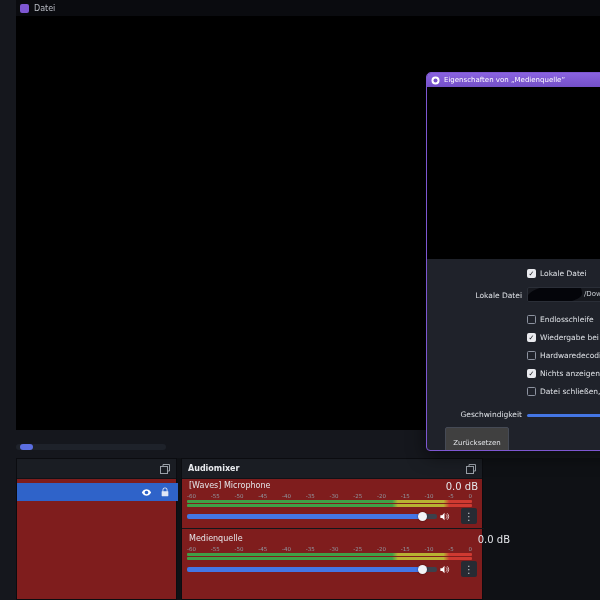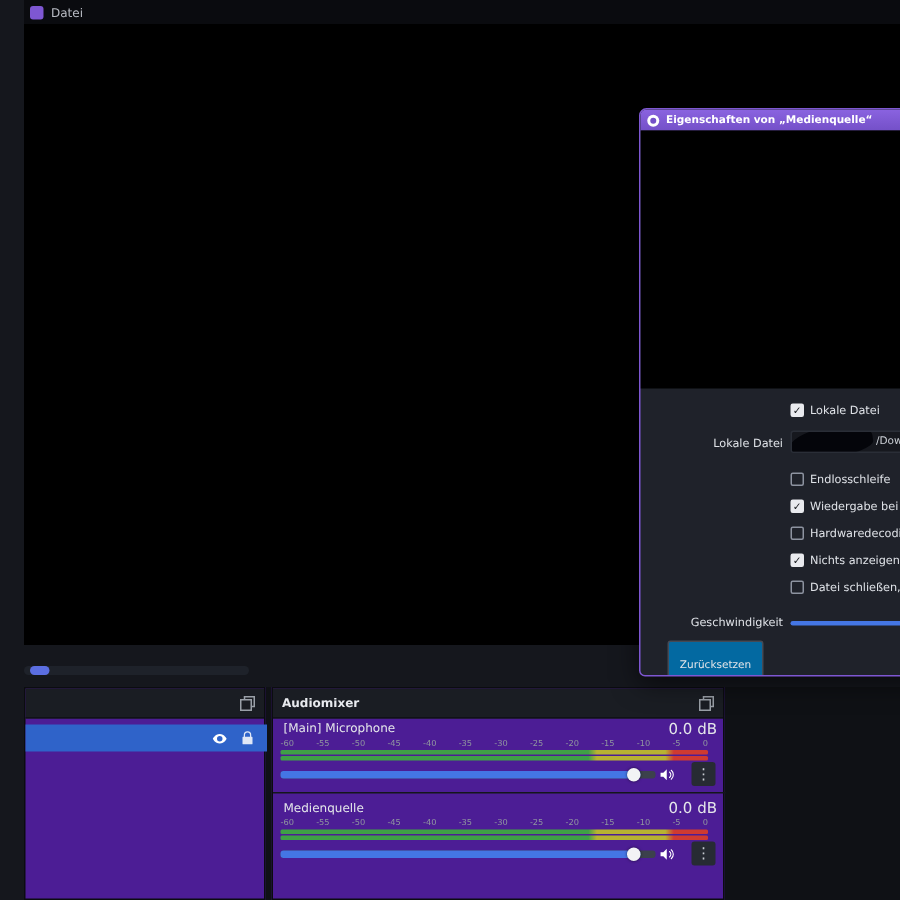--- a/index.html
+++ b/index.html
@@ -10,34 +10,34 @@
             display:flex;align-items:center;gap:5px;padding-left:4px;box-sizing:border-box;}
   .app-icon{width:9px;height:9px;border-radius:2px;background:var(--accent_purple);}
   .menu-item{font-size:8px;color:#b9bcc4;}
   
   .preview{position:absolute;left:0;top:16px;width:600px;height:414px;background:#000;}
   .strip{position:absolute;left:0;top:430px;width:600px;height:28px;background:#15171d;}
   .hscroll-track{position:absolute;left:0;top:14px;width:150px;height:6px;background:#1e222a;border-radius:3px;}
   .hscroll-thumb{position:absolute;left:4px;top:0px;width:13px;height:6px;background:#5b6ee1;border-radius:3px;}
   
   .docks{position:absolute;left:0;top:458px;width:600px;height:142px;background:#0f1115;}
-  .panel{position:absolute;top:0;height:142px;background:#4c1d95;border:1px solid #0b0c10;box-sizing:border-box;}
+  .panel{position:absolute;top:0;height:142px;background:#7f1d1d;border:1px solid #0b0c10;box-sizing:border-box;}
   .panel-header{position:absolute;left:0;top:0;right:0;height:20px;background:#1a1d23;
                 border-bottom:1px solid #101217;display:flex;align-items:center;
                 padding:0 6px;box-sizing:border-box;}
   .panel-title{font-size:8px;font-weight:600;color:#e8eaee;}
   .float-icon{margin-left:auto;display:flex;align-items:center;}
   
   .p-sources{left:0;width:161px;}
   .source-row{position:absolute;left:0;top:24px;width:161px;height:18px;background:var(--selection_blue);
               display:flex;align-items:center;justify-content:flex-end;gap:8px;padding-right:8px;box-sizing:border-box;}
   
   .p-mixer{left:165px;width:302px;}
   .channel{position:absolute;left:0;width:302px;height:47px;}
-  .c0{top:22px;} .c1{top:75px;}
+  .c0{top:22px;} .c1{top:75px;padding-left:32px;}
   .ch-name{position:absolute;left:7px;top:0;font-size:8px;color:#e4e6ea;}
   .ch-level{position:absolute;right:6px;top:0;font-size:10px;color:#e4e6ea;}
   .scale{position:absolute;left:5px;top:12px;width:285px;display:flex;justify-content:space-between;}
   .scale span{font-size:5.5px;color:#9096a0;}
   .meter{position:absolute;left:5px;width:285px;height:2.5px;border-radius:1px;
          background:linear-gradient(90deg,var(--meter_green) 0%,var(--meter_green) 72%,
            var(--meter_yellow) 74%,var(--meter_yellow) 90%,var(--meter_red) 92%,var(--meter_red) 100%);}
   .m0{top:19px;} .m1{top:23px;}
   .vol-track{position:absolute;left:5px;top:33px;width:250px;height:5px;border-radius:2px;background:#3c414c;}
   .vol-fill{position:absolute;left:0;top:0;height:5px;width:96%;border-radius:2px;background:var(--accent_blue);}
@@ -54,40 +54,40 @@
          font-size:7.5px;color:#dfe2e7;border-bottom:1px solid #181b20;}
   .add-btn{position:absolute;left:103px;top:48px;width:16px;height:16px;background:#2b2f38;border-radius:3px;
            display:flex;align-items:center;justify-content:center;color:#e4e6ea;font-size:10px;}
   
   .dialog{position:absolute;left:410px;top:72px;width:260px;height:377px;background:#1f222a;
           border:1px solid var(--accent_purple);border-radius:5px 5px 4px 4px;overflow:hidden;
           box-shadow:0 4px 18px rgba(0,0,0,.6);z-index:50;}
   .d-titlebar{position:absolute;left:0;top:0;width:100%;height:14px;
               background:linear-gradient(180deg,#8a63e0,#7450c8);
               display:flex;align-items:center;gap:4px;padding-left:4px;box-sizing:border-box;}
-  .d-title{font-size:7px;color:#fff;white-space:nowrap;font-weight:bold;}
+  .d-title{font-size:7px;color:#fff;white-space:nowrap;}
   .d-preview{position:absolute;left:0;top:14px;width:100%;height:172px;background:#000;}
   .d-row{position:absolute;left:0;width:100%;height:11px;}
   .cb{position:absolute;left:100px;top:0;width:9px;height:9px;box-sizing:border-box;
       border:1px solid #8d93a0;border-radius:1.5px;background:transparent;
       font-size:7px;line-height:8px;text-align:center;color:transparent;}
   .cb.on{background:#e9eaee;border-color:#e9eaee;color:#14161a;}
   .cb-label{position:absolute;left:113px;top:0;font-size:7.5px;color:#dfe2e7;white-space:nowrap;}
   .r-cb1{top:196px;} .r-file{top:214px;height:16px;}
   .r-o0{top:242px;} .r-o1{top:260px;} .r-o2{top:278px;} .r-o3{top:296px;} .r-o4{top:314px;}
   .r-speed{top:334px;height:14px;}
   .field-label{position:absolute;left:0px;top:4px;width:95px;text-align:right;font-size:7.5px;color:#dfe2e7;}
   .file-field{position:absolute;left:100px;top:0px;width:158px;height:15px;background:#16181e;
               border:1px solid #2a2e37;border-radius:2px;box-sizing:border-box;overflow:hidden;}
   .file-text{position:absolute;left:56px;top:0;font-size:7px;line-height:13px;color:#ccd0d6;white-space:nowrap;}
   .redaction{position:absolute;left:-2px;top:-3px;width:56px;height:20px;background:#04050a;
              border-radius:50% 40% 60% 50% / 60% 50% 40% 50%;transform:rotate(-8deg);}
   .speed-label{position:absolute;left:0;top:3px;width:95px;text-align:right;font-size:7.5px;color:#dfe2e7;}
   .speed-track{position:absolute;left:100px;top:7px;width:158px;height:3px;border-radius:2px;background:var(--accent_blue);}
-  .reset-btn{position:absolute;left:18px;top:354px;width:64px;height:32px;background:#0369a1;
+  .reset-btn{position:absolute;left:18px;top:354px;width:64px;height:32px;background:#404040;
              border:1px solid #454a55;border-radius:2px;box-sizing:border-box;
              display:flex;align-items:center;justify-content:center;font-size:7px;color:#e2e4e8;}
   svg{display:block;}
 </style>
 </head>
 <body>
 
 <div id="app">
 
   <div class="titlebar">
@@ -133,21 +133,21 @@
         <span class="panel-title">Audiomixer</span>
         <span class="float-icon">
           <svg width="10" height="10" viewBox="0 0 10 10">
               <rect x="0.5" y="2.5" width="7" height="7" fill="none" stroke="#9aa0a8"></rect>
               <path d="M3 2.5V0.5h6.5V7H8" fill="none" stroke="#9aa0a8"></path>
             </svg>
         </span>
       </div>
 
       <div class="channel c0">
-        <span class="ch-name">[Main] Microphone</span>
+        <span class="ch-name">[Waves] Microphone</span>
         <span class="ch-level">0.0 dB</span>
         <div class="scale">
             <span>-60</span>
             <span>-55</span>
             <span>-50</span>
             <span>-45</span>
             <span>-40</span>
             <span>-35</span>
             <span>-30</span>
             <span>-25</span>

